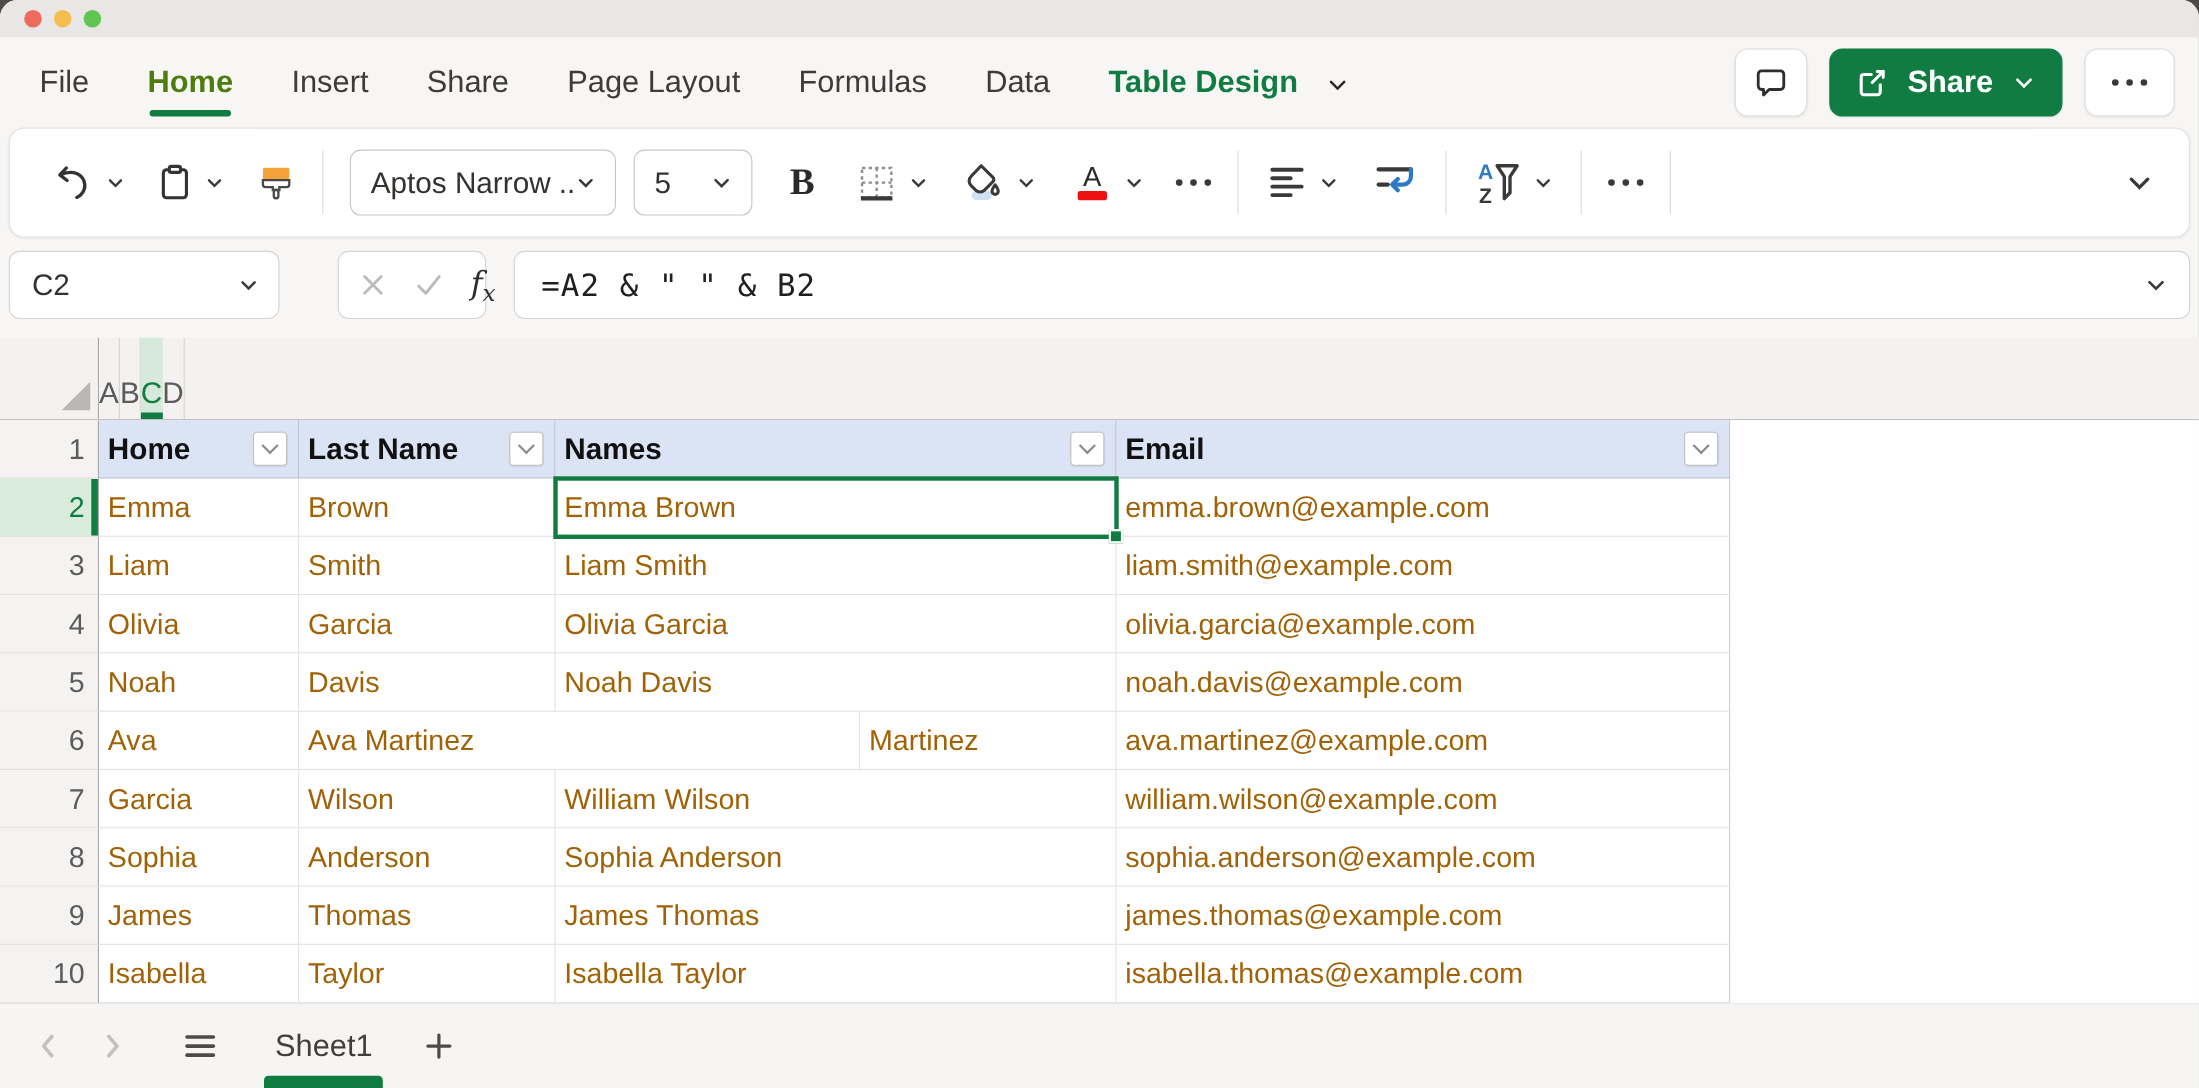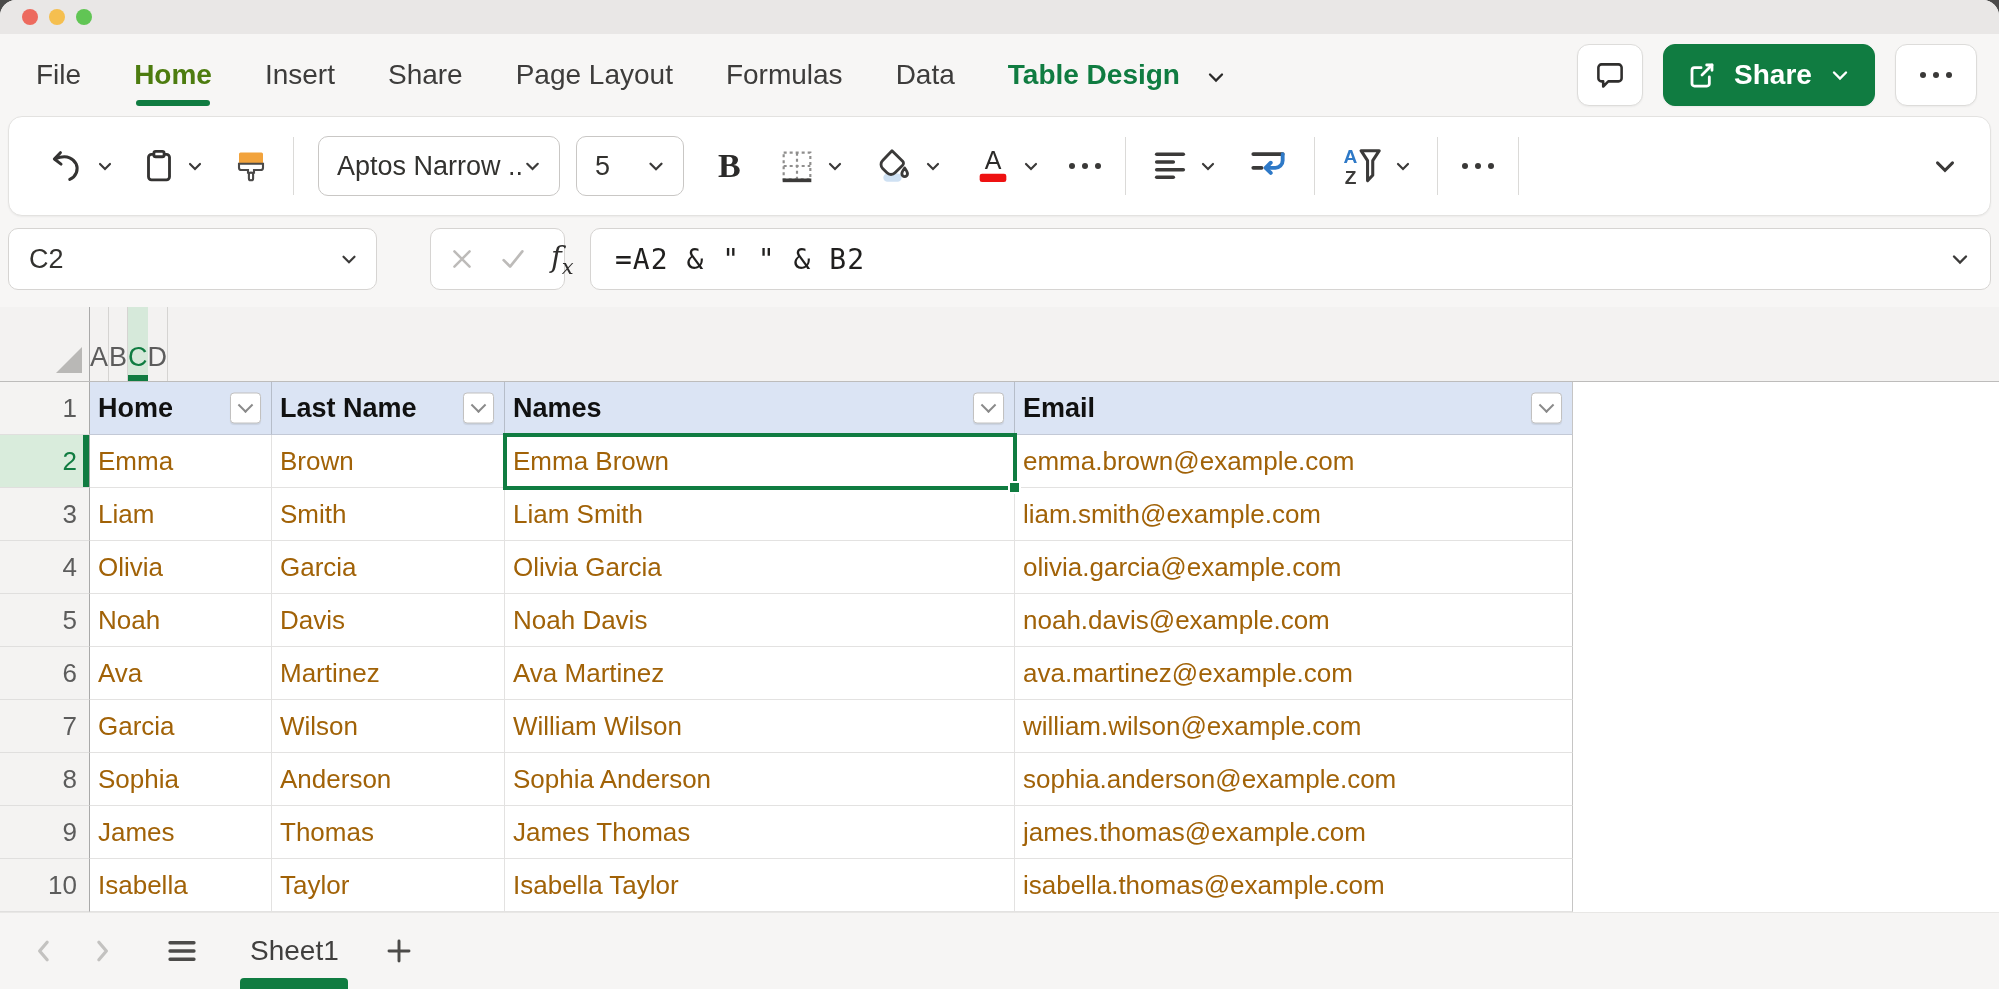--- a/index.html
+++ b/index.html
@@ -45,21 +45,21 @@
   .size-combo { width:108px; }
   .combo-label { font-size:27px; color:#33322f; white-space:nowrap; overflow:hidden; }
   .bold-glyph { font-size:34px; font-weight:bold; color:#2b2a29; font-family:"Liberation Serif", serif; }
   .dots { display:flex; gap:7px; }
   .dots i { width:6px; height:6px; border-radius:50%; background:#3a3938; }
   .collapse-chevron { margin-left:auto; }
 
   
   .formula-row { margin:12px 8px 0; height:62px; display:flex; }
   .fbox { background:#fff; border:1px solid #d6d4d2; border-radius:10px; height:62px; display:flex; align-items:center; }
-  .name-box { width:369px; margin-right:53px; padding:0 16px 0 20px; justify-content:space-between; }
+  .name-box { width:246px; margin-right:53px; padding:0 16px 0 20px; justify-content:space-between; }
   .name-box .ref { font-size:27px; color:#33322f; }
   .fx-box { width:135px; margin-right:25px; justify-content:space-between; padding:0 18px;gap:24px; }
   .fx-label { font-family:"DejaVu Serif", serif; font-style:italic; font-size:29px; color:#2f2e2d; }
   .formula-box { flex:1; padding:0 18px 0 24px; justify-content:space-between; }
   .formula-text { font-family:"DejaVu Sans Mono", monospace; font-size:28px; color:#201f1e; letter-spacing:1px; }
 
   
   .grid-area { margin-top:17px; height:605px; position:relative; background:#fff; }
   .grid-row { display:flex; height:53px; }
   .cell { flex:0 0 auto; display:flex; align-items:center; position:relative; }
@@ -456,22 +456,22 @@
     <div class="cell c-a data-cell">Noah</div>
     <div class="cell c-b data-cell">Davis</div>
     <div class="cell c-c data-cell">Noah Davis</div>
     <div class="cell c-d data-cell">noah.davis@example.com</div>
     <div class="cell c-fill"></div>
   </div><div class="grid-row">
     <div class="cell c-rowhdr">
             <span>6</span>
           </div>
     <div class="cell c-a data-cell">Ava</div>
+    <div class="cell c-c data-cell">Ava Martinez</div>
     <div class="cell c-b data-cell">Martinez</div>
-    <div class="cell c-c data-cell">Ava Martinez</div>
     <div class="cell c-d data-cell">ava.martinez@example.com</div>
     <div class="cell c-fill"></div>
   </div><div class="grid-row">
     <div class="cell c-rowhdr">
             <span>7</span>
           </div>
     <div class="cell c-a data-cell">Garcia</div>
     <div class="cell c-b data-cell">Wilson</div>
     <div class="cell c-c data-cell">William Wilson</div>
     <div class="cell c-d data-cell">william.wilson@example.com</div>

